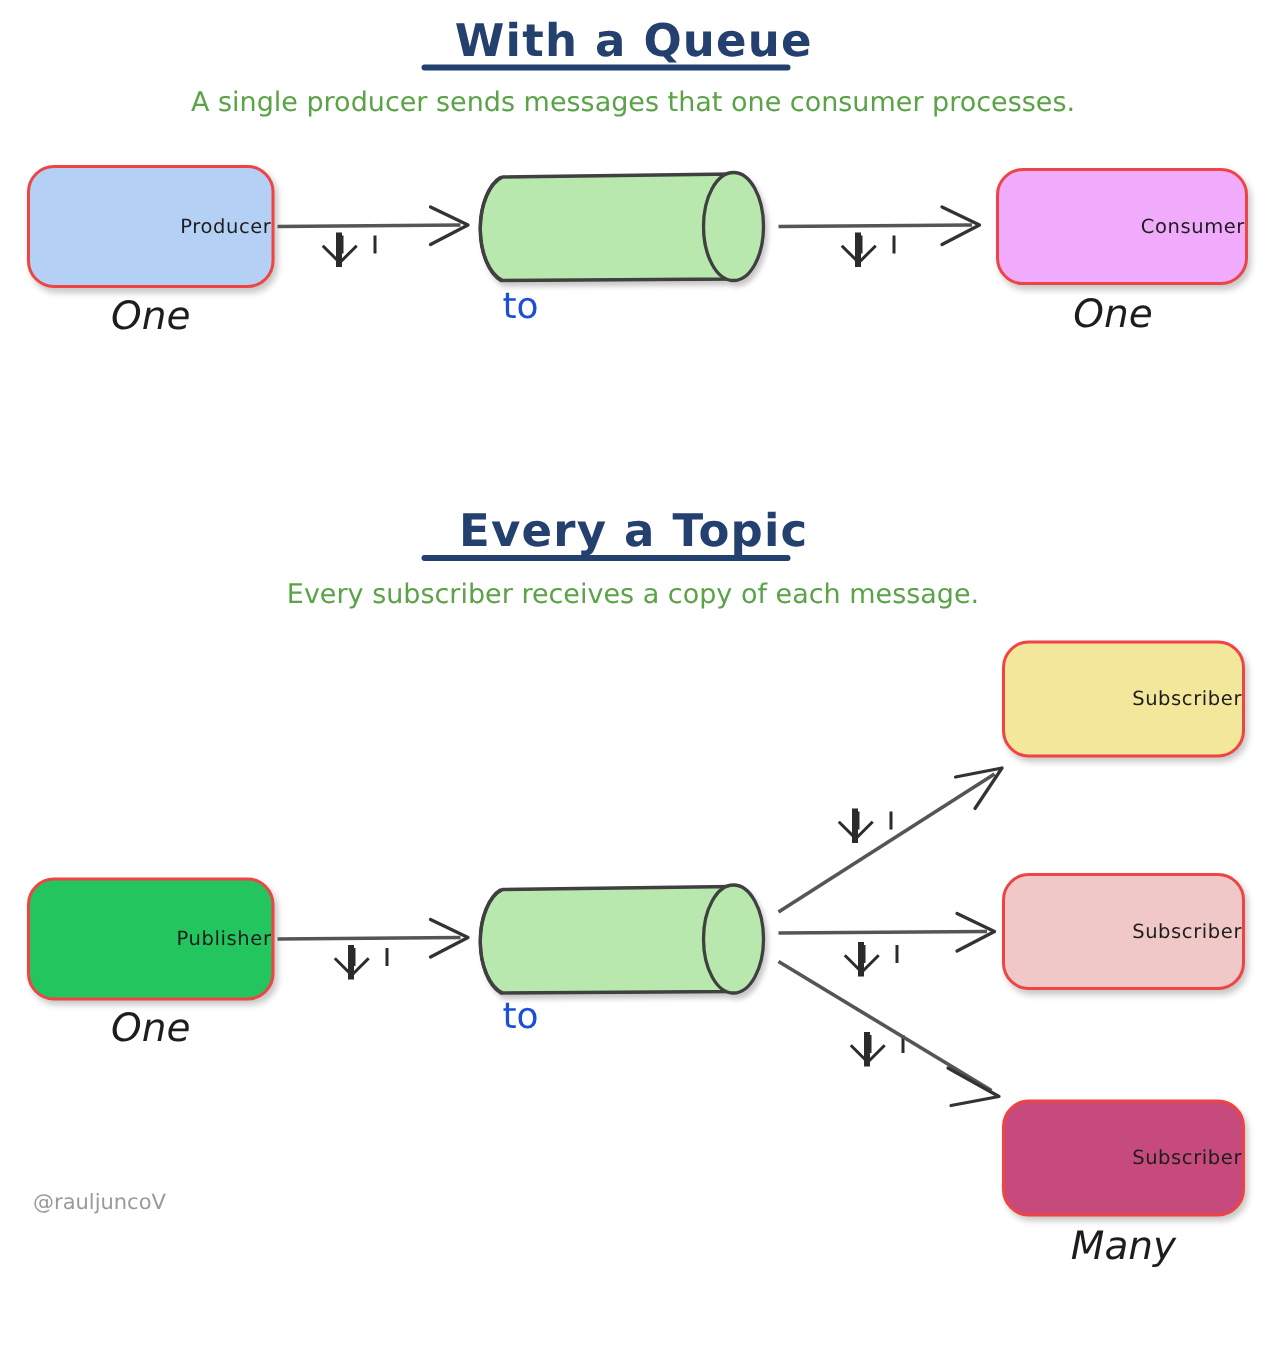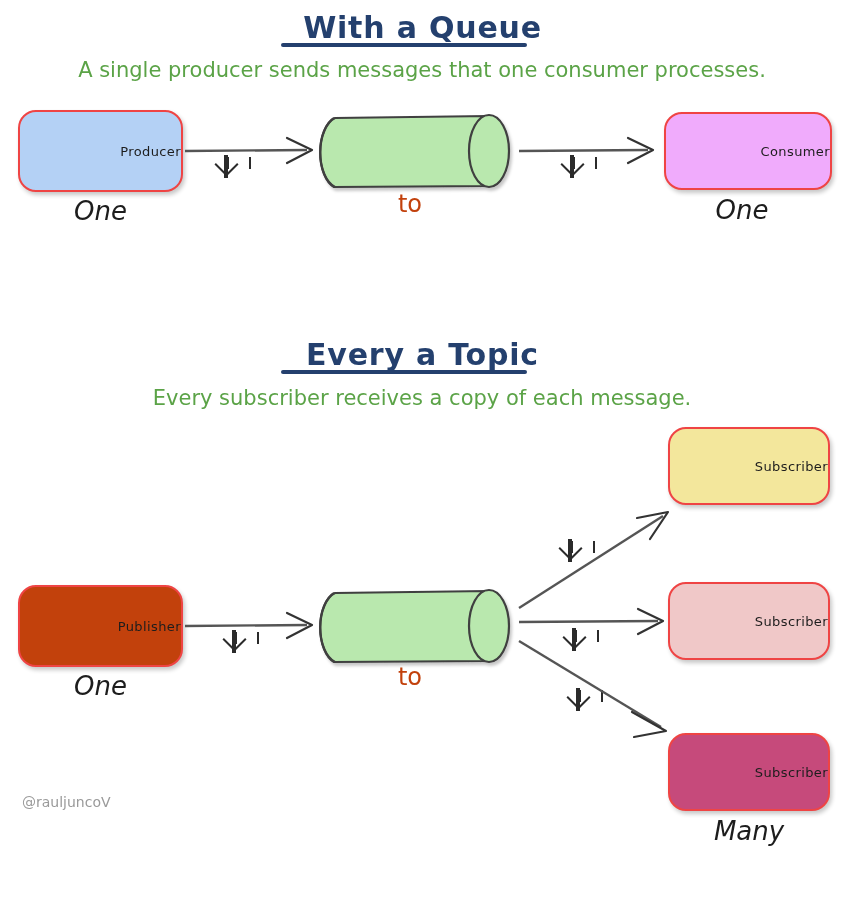--- a/index.html
+++ b/index.html
@@ -34,21 +34,21 @@
   }
   .title-rule {
     height: 4px;
     background: #24406e;
     border-radius: 2px;
   }
   .section-sub {
     font-family: "DejaVu Sans", sans-serif;
     color: #58a councilor;
     color: #5ba347;
-    font-size: 21px;
+    font-size: 18px;
     text-align: center;
     white-space: nowrap;
   }
 
   
   .node {
     box-sizing: border-box;
     border: 2px solid #ef4444;
     border-radius: 18px;
     display: flex;
@@ -69,22 +69,21 @@
     font-family: "DejaVu Sans", sans-serif;
     font-size: 26px;
     color: #1d1d1d;
     text-align: center;
     white-space: nowrap;
     font-style: italic;
   }
   .mid-caption {
     font-family: "DejaVu Sans", sans-serif;
     font-size: 24px;
-    color: #c2410c;
-    text-align: center;
+    color: #1d4ed8;
     white-space: nowrap;
   }
 
   
   .envelope {
     width: 30px;
     height: 22px;
     box-sizing: border-box;
     background: #eef0f4;
     border: 2px solid #2b2b2b;
@@ -171,21 +170,21 @@
   <span class="abs envelope" style="left:224px; top:157px;"><i class="env-flap"></i></span>
   <span class="abs envelope" style="left:566px; top:157px;"><i class="env-flap"></i></span>
 
   
   <div class="abs section-title" style="left:285px; top:337px; width:275px;">Every a Topic</div>
   <div class="abs title-rule" style="left:281px; top:370px; width:246px;"></div>
 
   <div class="abs section-sub" style="left:22px; top:386px; width:800px;">Every subscriber receives a copy of each message.</div>
 
   
-  <div class="abs node" style="left:18px; top:585px; width:165px; height:82px; background:#c2410c;">
+  <div class="abs node" style="left:18px; top:585px; width:165px; height:82px; background:#22c55e;">
     <span class="node-label">Publisher</span>
   </div>
   <div class="abs caption" style="left:18px; top:671px; width:165px;">One</div>
 
   
   <div class="abs" style="left:345px; top:614px; width:130px; height:24px; display:flex; justify-content:space-between;">
     <span class="envelope">
         <i class="env-flap"></i>
       </span>
     <span class="envelope">

